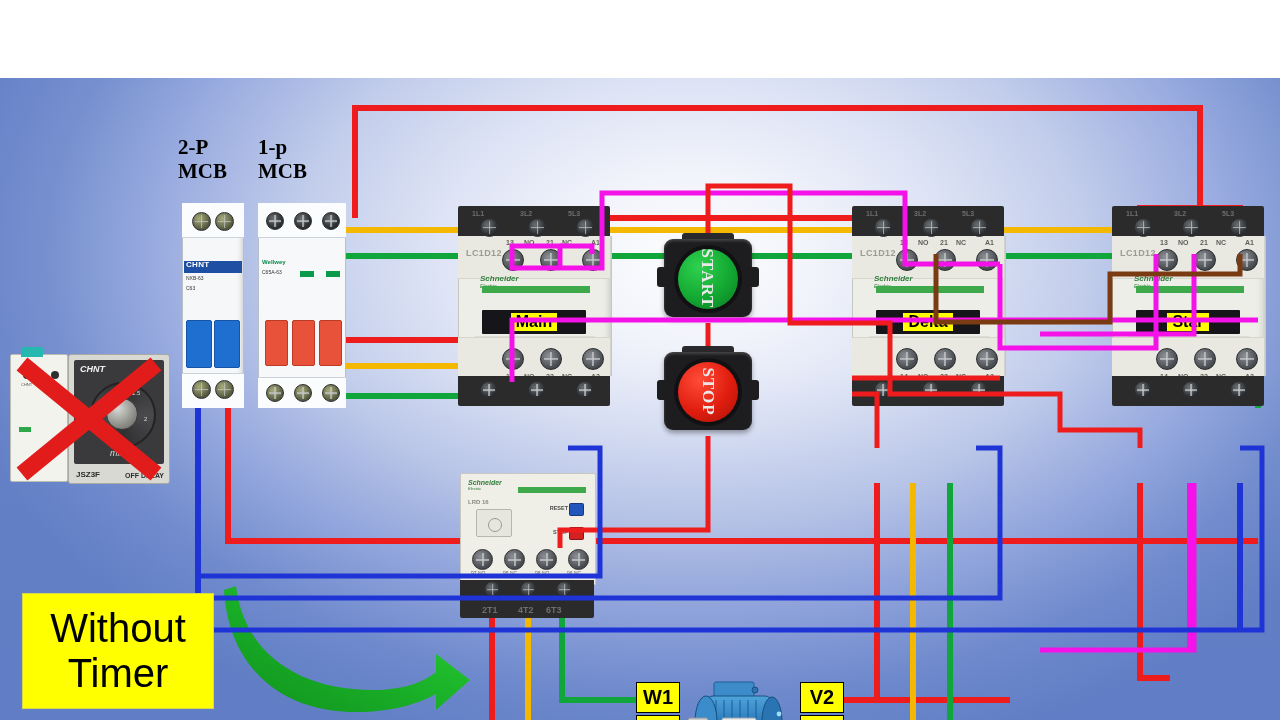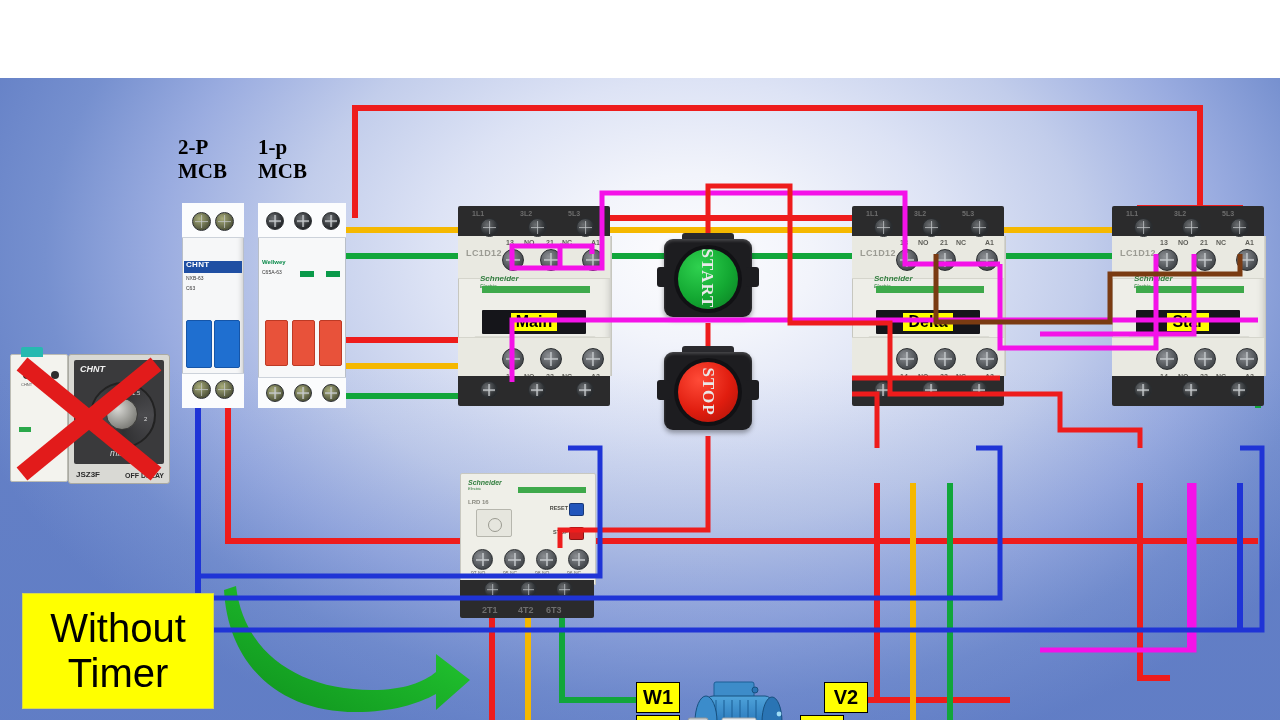--- a/index.html
+++ b/index.html
@@ -492,21 +492,21 @@
       <rect x="12" y="44" width="20" height="8" rx="2" fill="#c9ced3" stroke="#8d949a"></rect>
       <rect x="46" y="44" width="34" height="13" rx="1.5" fill="#e6ebee" stroke="#9aa2a8"></rect>
       <rect x="38" y="74" width="52" height="9" rx="2" fill="#2a74b4" stroke="#17507f"></rect>
       <circle cx="103" cy="40" r="2.4" fill="#9fdcf5"></circle>
       <circle cx="79" cy="16" r="3" fill="#2a74b4" stroke="#17507f"></circle>
     </svg>
 
     <div class="tbox" style="left:636px;top:604px;">W1</div>
     <div class="tbox" style="left:636px;top:637px;">V1</div>
 
-    <div class="tbox" style="left:824px;top:604px;">V2</div>
+    <div class="tbox" style="left:800px;top:604px;">V2</div>
     <div class="tbox" style="left:800px;top:637px;">U2</div>
 
     <svg id="wires-front" viewBox="0 0 1280 642">
       <g fill="none" stroke-linecap="butt" stroke-linejoin="miter" stroke-width="5">
 
         <path d="M 512,176 L 512,190 L 602,190 L 602,115 L 905,115 L 905,186 L 1000,186" stroke="#f412e8"></path>
         <path d="M 592,176 L 592,168 L 560,168" stroke="#f412e8"></path>
         <path d="M 512,176 L 512,168 L 560,168 L 560,190" stroke="#f412e8"></path>
 
         <path d="M 512,296 L 512,242 L 1258,242" stroke="#f412e8"></path>

